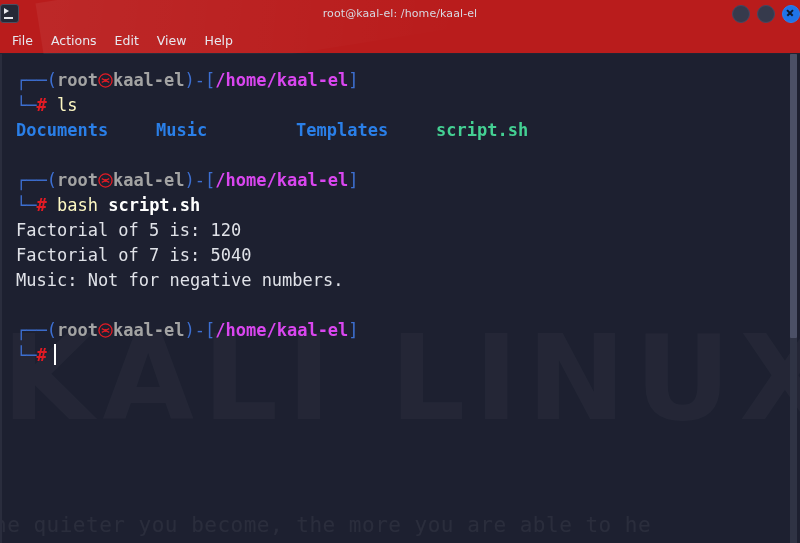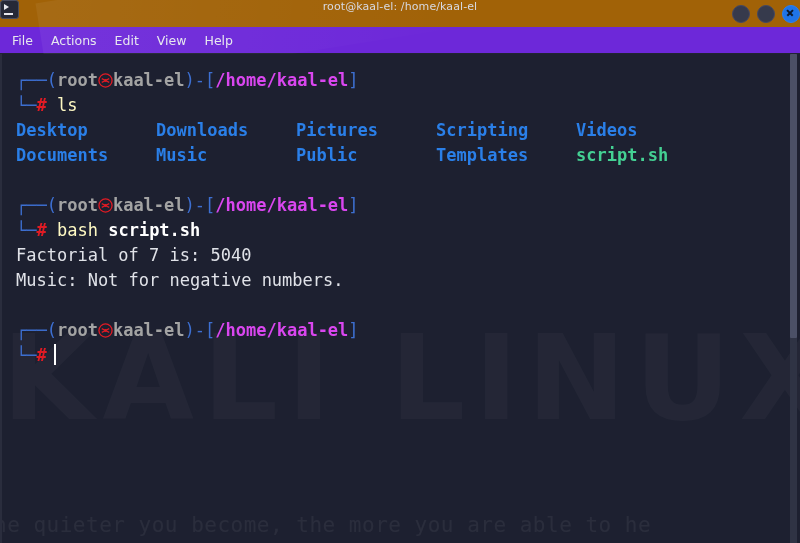--- a/index.html
+++ b/index.html
@@ -22,22 +22,23 @@
     display: flex;
     flex-direction: column;
     overflow: hidden;
   }
 
   
   .titlebar {
     position: relative;
     height: 27px;
     min-height: 27px;
-    background: #a16207;
+    background: #b91c1c;
     display: flex;
+    align-items: center;
     padding: 0 0;
     box-sizing: border-box;
   }
   .titlebar-sheen {
     position: absolute;
     left: 40px; top: -30px;
     width: 420px; height: 90px;
     background: linear-gradient(105deg, rgba(255,255,255,0.055), rgba(255,255,255,0));
     transform: rotate(-9deg);
     pointer-events: none;
@@ -106,21 +107,21 @@
     width: 8px; height: 1.6px;
     background: #0c1a30;
   }
   .win-btn.close::before { transform: rotate(45deg); }
   .win-btn.close::after  { transform: rotate(-45deg); }
 
   
   .menubar {
     height: 27px;
     min-height: 27px;
-    background: #6d28d9;
+    background: #b91c1c;
     display: flex;
     align-items: center;
     padding-left: 12px;
     gap: 18px;
     border-bottom: 1px solid #212433;
     box-sizing: border-box;
   }
   .menu-item {
     font-family: "DejaVu Sans", sans-serif;
     font-size: 12.5px;
@@ -277,44 +278,37 @@
 
       <div class="line"><span class="c-frame">┌──(</span><span class="c-user">root</span><span class="dragon"><svg width="15" height="15" viewBox="0 0 16 16">
               <circle cx="8" cy="8" r="7" fill="none" stroke="#e01b24" stroke-width="1.4"></circle>
               <path d="M4 6 L8 8 L4 10 M12 6 L8 8 L12 10" fill="none" stroke="#e01b24" stroke-width="1.3"></path>
               <circle cx="8" cy="8" r="1.5" fill="#e01b24"></circle>
             </svg></span><span class="c-user">kaal-el</span><span class="c-paren">)-[</span><span class="c-path">/home/kaal-el</span><span class="c-paren">]</span></div>
 
       <div class="line"><span class="c-frame">└─</span><span class="c-hash">#</span><span> </span><span class="c-cmd">ls</span></div>
 
       <div class="ls-grid">
-        <span class="c-dir">Desktop</span>
-        <span class="c-dir">Downloads</span>
-        <span class="c-dir">Pictures</span>
-        <span class="c-dir">Scripting</span>
-        <span class="c-dir">Videos</span>
-      </div>
-      <div class="ls-grid">
         <span class="c-dir">Documents</span>
         <span class="c-dir">Music</span>
-        <span class="c-dir">Public</span>
         <span class="c-dir">Templates</span>
         <span class="c-exec">script.sh</span>
       </div>
 
       <div class="blank"></div>
 
       <div class="line"><span class="c-frame">┌──(</span><span class="c-user">root</span><span class="dragon"><svg width="15" height="15" viewBox="0 0 16 16">
               <circle cx="8" cy="8" r="7" fill="none" stroke="#e01b24" stroke-width="1.4"></circle>
               <path d="M4 6 L8 8 L4 10 M12 6 L8 8 L12 10" fill="none" stroke="#e01b24" stroke-width="1.3"></path>
               <circle cx="8" cy="8" r="1.5" fill="#e01b24"></circle>
             </svg></span><span class="c-user">kaal-el</span><span class="c-paren">)-[</span><span class="c-path">/home/kaal-el</span><span class="c-paren">]</span></div>
 
       <div class="line"><span class="c-frame">└─</span><span class="c-hash">#</span><span> </span><span class="c-cmd">bash</span><span> </span><span class="c-arg">script.sh</span></div>
 
+      <div class="line c-out">Factorial of 5 is: 120</div>
       <div class="line c-out">Factorial of 7 is: 5040</div>
       <div class="line c-out">Music: Not for negative numbers.</div>
 
       <div class="blank"></div>
 
       <div class="line"><span class="c-frame">┌──(</span><span class="c-user">root</span><span class="dragon"><svg width="15" height="15" viewBox="0 0 16 16">
               <circle cx="8" cy="8" r="7" fill="none" stroke="#e01b24" stroke-width="1.4"></circle>
               <path d="M4 6 L8 8 L4 10 M12 6 L8 8 L12 10" fill="none" stroke="#e01b24" stroke-width="1.3"></path>
               <circle cx="8" cy="8" r="1.5" fill="#e01b24"></circle>
             </svg></span><span class="c-user">kaal-el</span><span class="c-paren">)-[</span><span class="c-path">/home/kaal-el</span><span class="c-paren">]</span></div>

